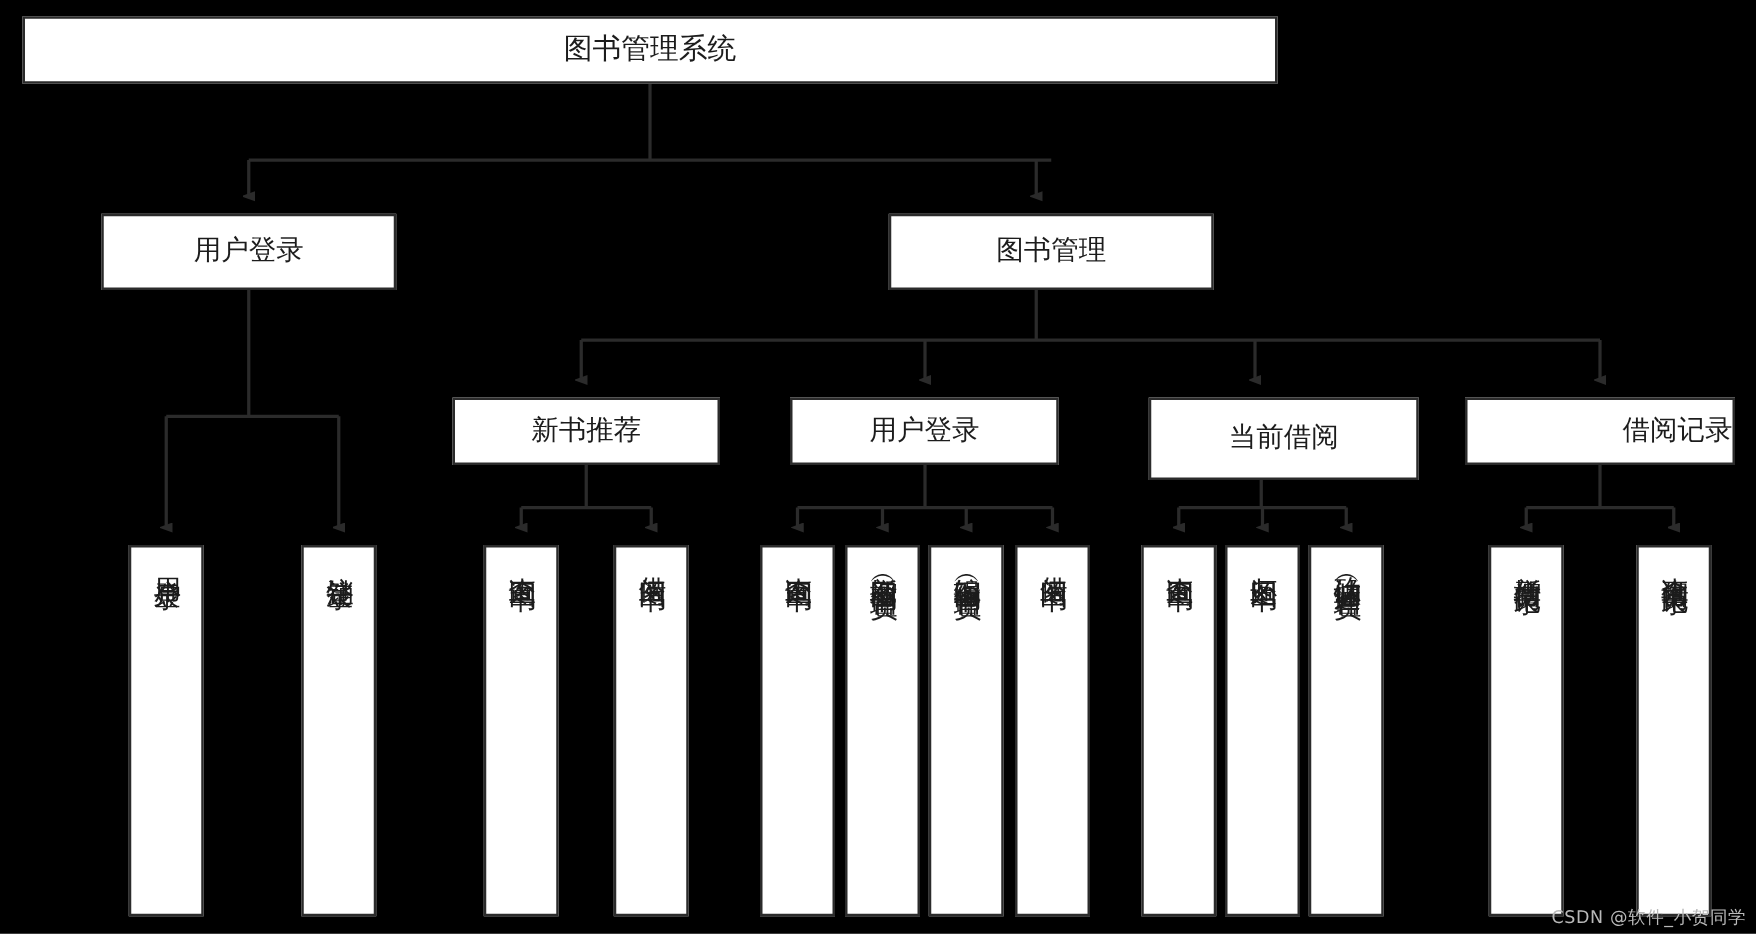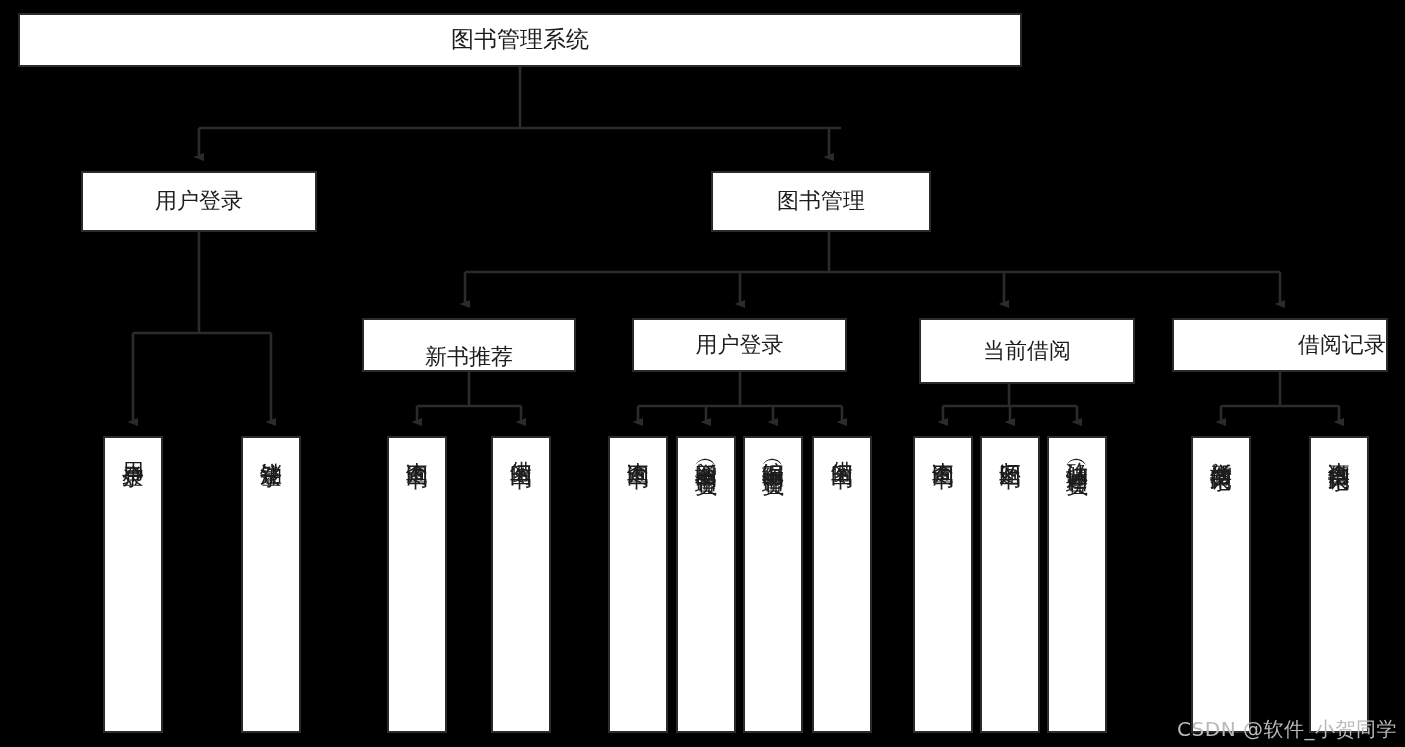--- a/index.html
+++ b/index.html
@@ -59,21 +59,21 @@
     writing-mode: vertical-rl;
     text-orientation: upright;
     font-size: 22px;
     letter-spacing: 2px;
     line-height: 1;
   }
   .watermark {
     position: absolute;
     right: 8px;
     bottom: 4px;
-    font-size: 20px;
+    font-size: 14px;
     color: #b9b9b9;
     letter-spacing: 0.5px;
     white-space: nowrap;
     font-family: "DejaVu Sans", "Liberation Sans", sans-serif;
   }
 </style>
 </head>
 <body>
 
 <div id="diagram-root">
@@ -128,25 +128,25 @@
     </g>
   </svg>
 
   <div class="node root horizontal" style="left:18px; top:13px; width:1004px; height:54px;">
     <span class="node-label">图书管理系统</span>
   </div>
 
   <div class="node horizontal" style="left:81px; top:171px; width:236px; height:61px;">
     <span class="node-label">用户登录</span>
   </div>
-  <div class="node horizontal" style="left:711px; top:171px; width:220px; height:61px;">
+  <div class="node horizontal" style="left:711px; top:171px; width:260px; height:61px;">
     <span class="node-label">图书管理</span>
   </div>
 
-  <div class="node horizontal" style="left:362px; top:318px; width:214px; height:54px;align-items:flex-end;">
+  <div class="node horizontal" style="left:362px; top:318px; width:214px; height:54px;">
     <span class="node-label">新书推荐</span>
   </div>
   <div class="node horizontal" style="left:632px; top:318px; width:215px; height:54px;">
     <span class="node-label">用户登录</span>
   </div>
   <div class="node horizontal" style="left:901px; top:318px; width:216px; height:66px;margin-left:18px;">
     <span class="node-label">当前借阅</span>
   </div>
   <div class="node horizontal" style="left:1172px; top:318px; width:216px; height:54px;justify-content:flex-end;">
     <span class="node-label">借阅记录</span>

